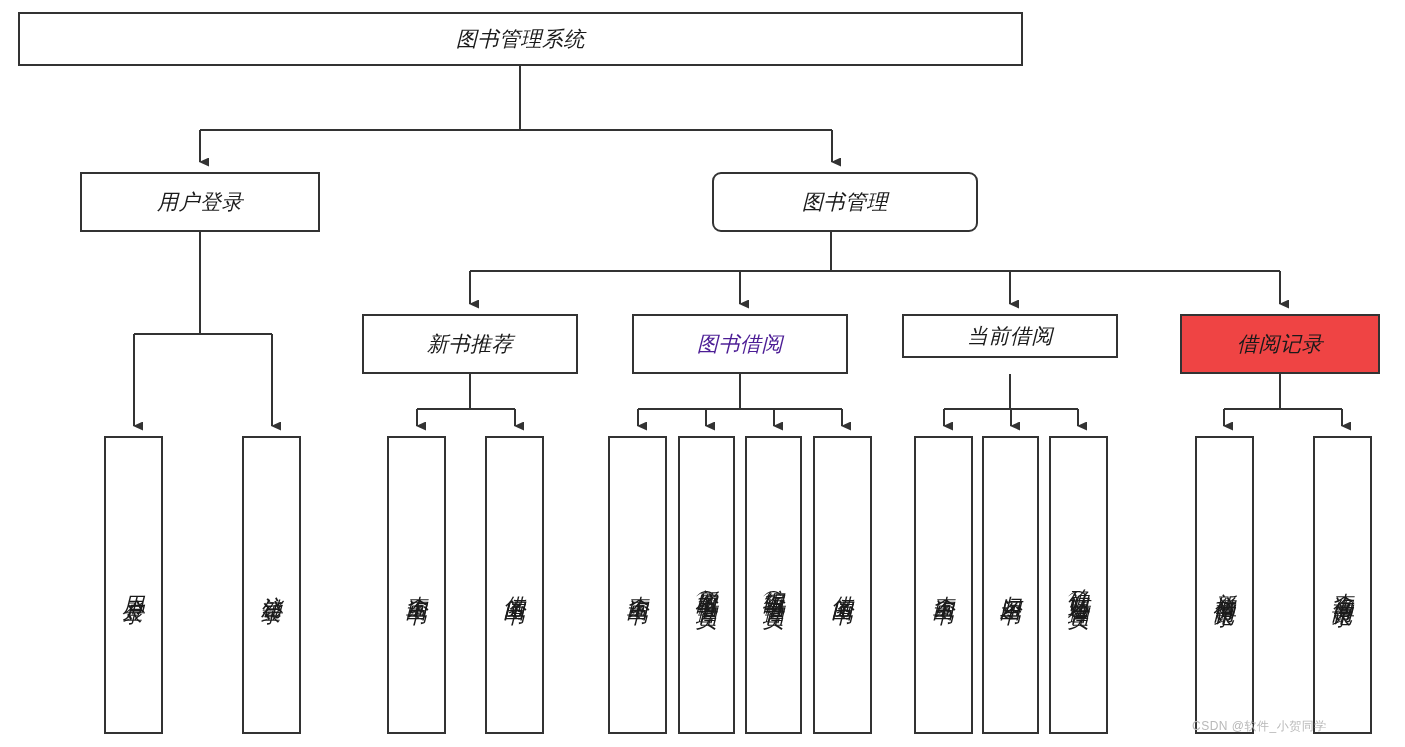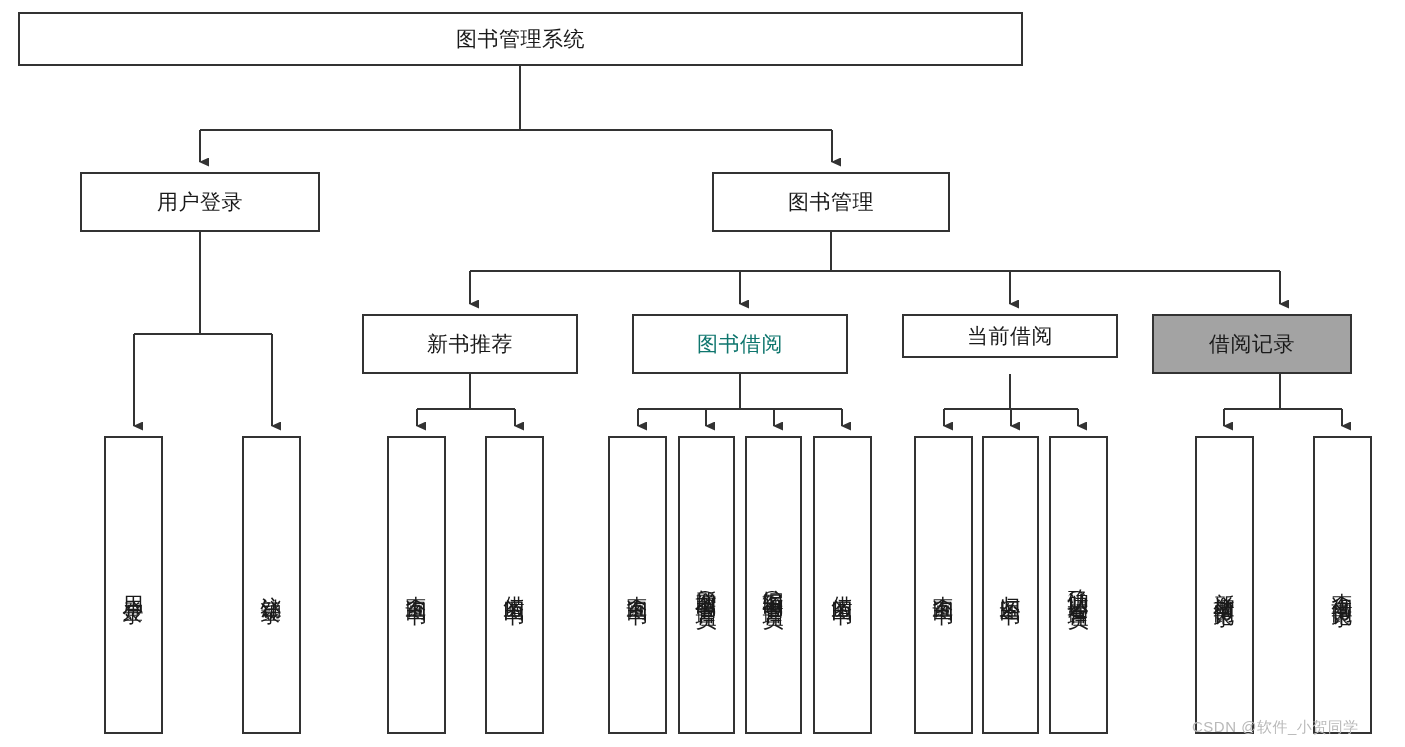--- a/index.html
+++ b/index.html
@@ -28,20 +28,21 @@
   }
   .node {
     position: absolute;
     box-sizing: border-box;
     background: #ffffff;
     border: 2px solid #c4b5fd;
     display: flex;
     align-items: center;
     justify-content: center;
     overflow: hidden;
+    font-style: italic;
   }
   .node .node-label {
     color: #1a1a1a;
     text-align: center;
     line-height: 1.15;
     white-space: nowrap;
   }
   
   .node.horiz .node-label {
     font-size: 21px;
@@ -55,21 +56,21 @@
   .node.vert .node-label {
     writing-mode: vertical-rl;
     text-orientation: upright;
     font-size: 21px;
     letter-spacing: 3px;
     line-height: 1;
   }
   .watermark {
     position: absolute;
     color: #b9b9b9;
-    font-size: 15px;
+    font-size: 12px;
     white-space: nowrap;
     letter-spacing: 0.5px;
   }
 </style>
 </head>
 <body>
 
 <div id="diagram-root" style="background: rgb(255, 255, 255);">
 
   <svg class="connectors" viewBox="0 0 1405 747" xmlns="http://www.w3.org/2000/svg">
@@ -122,34 +123,34 @@
     </g>
   </svg>
 
   <div class="node horiz" style="left: 18px; top: 12px; width: 1005px; height: 54px; border-color: rgb(51, 51, 51); background: rgb(255, 255, 255);">
     <span class="node-label" style="color: rgb(26, 26, 26);">图书管理系统</span>
   </div>
 
   <div class="node horiz" style="left: 80px; top: 172px; width: 240px; height: 60px; border-color: rgb(51, 51, 51); background: rgb(255, 255, 255);">
     <span class="node-label" style="color: rgb(26, 26, 26);">用户登录</span>
   </div>
-  <div class="node horiz" style="left: 712px; top: 172px; width: 238px; height: 60px; border-color: rgb(51, 51, 51); background: rgb(255, 255, 255);">
+  <div class="node horiz" style="left: 712px; top: 172px; width: 266px; height: 60px; border-color: rgb(51, 51, 51); background: rgb(255, 255, 255); border-radius: 9px;">
     <span class="node-label" style="color: rgb(26, 26, 26);">图书管理</span>
   </div>
 
   <div class="node horiz" style="left: 362px; top: 314px; width: 216px; height: 60px; border-color: rgb(51, 51, 51); background: rgb(255, 255, 255); justify-content: center;">
     <span class="node-label" style="color: rgb(26, 26, 26);">新书推荐</span>
   </div>
   <div class="node horiz" style="left: 632px; top: 314px; width: 216px; height: 60px; border-color: rgb(51, 51, 51); background: rgb(255, 255, 255);">
-    <span class="node-label" style="color: #0f766e;">图书借阅</span>
+    <span class="node-label" style="color: #4c1d95;">图书借阅</span>
   </div>
   <div class="node horiz" style="left: 902px; top: 314px; width: 216px; height: 44px; border-color: rgb(51, 51, 51); background: rgb(255, 255, 255);">
     <span class="node-label" style="color: rgb(26, 26, 26);">当前借阅</span>
   </div>
-  <div class="node horiz" style="left: 1152px; top: 314px; width: 200px; height: 60px; border-color: rgb(51, 51, 51); background: #a3a3a3;">
+  <div class="node horiz" style="left: 1180px; top: 314px; width: 200px; height: 60px; border-color: rgb(51, 51, 51); background: #ef4444;">
     <span class="node-label" style="color: rgb(26, 26, 26);">借阅记录</span>
   </div>
 
   <div class="node vert" style="left: 104px; top: 436px; width: 59px; height: 298px; border-color: rgb(51, 51, 51); background: rgb(255, 255, 255);">
     <span class="node-label" style="color: rgb(26, 26, 26);">用户登录</span>
   </div>
   <div class="node vert" style="left: 242px; top: 436px; width: 59px; height: 298px; border-color: rgb(51, 51, 51); background: rgb(255, 255, 255);">
     <span class="node-label" style="color: rgb(26, 26, 26);">注销登录</span>
   </div>
   <div class="node vert" style="left: 387px; top: 436px; width: 59px; height: 298px; border-color: rgb(51, 51, 51); background: rgb(255, 255, 255);">

